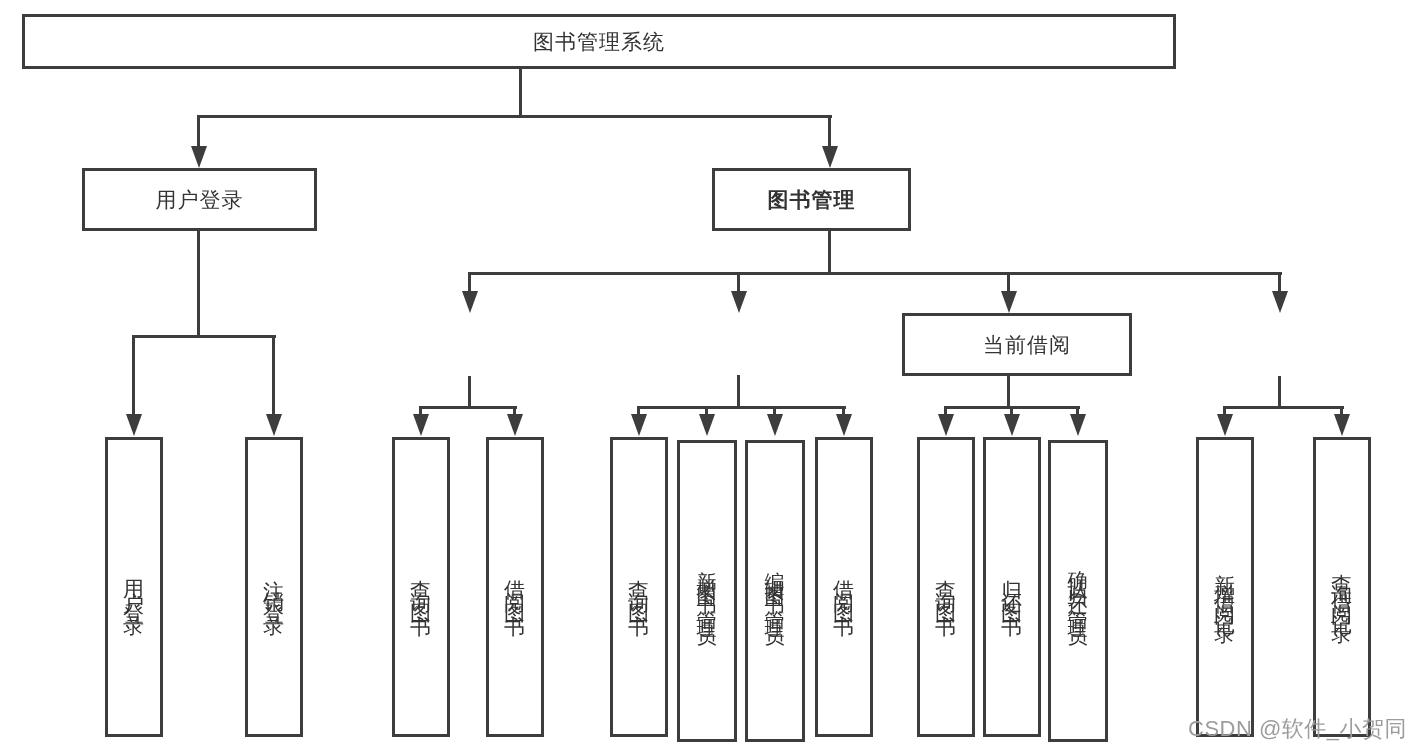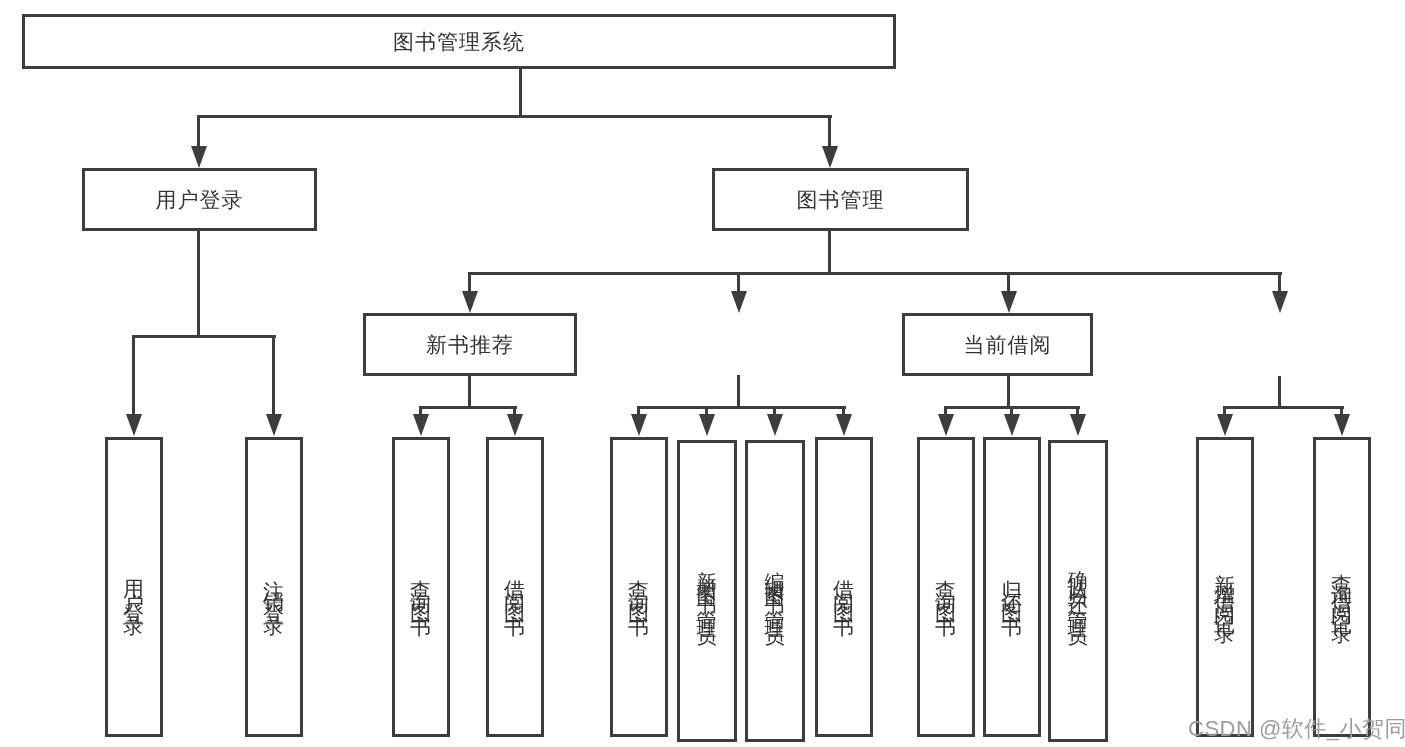--- a/index.html
+++ b/index.html
@@ -43,35 +43,35 @@
     position:absolute; left:1188px; top:714px; z-index:5;
     font-size:22px; color:var(--wm); letter-spacing:0.5px;
     font-family:"Liberation Sans", sans-serif; white-space:nowrap;
   }
 </style>
 </head>
 <body>
 
 <div id="canvas">
 
-  <div class="box" style="left:22px;top:14px;width:874px;height:55px;">
+  <div class="box" style="left:22px;top:14px;width:1154px;height:55px;">
     <span>图书管理系统</span>
   </div>
 
   <div class="vline" style="left:519px;top:69px;height:49px;"></div>
   <div class="hline" style="left:197px;top:115px;width:635px;"></div>
   <div class="vline" style="left:197px;top:118px;height:29px;"></div>
   <div class="tri" style="left:191px;top:146px;"></div>
   <div class="vline" style="left:828px;top:118px;height:29px;"></div>
   <div class="tri" style="left:822px;top:146px;"></div>
 
   <div class="box" style="left:82px;top:168px;width:235px;height:63px;">
     <span>用户登录</span>
   </div>
-  <div class="box" style="left:712px;top:168px;width:257px;height:63px;">
+  <div class="box" style="left:712px;top:168px;width:199px;height:63px;font-weight:bold;">
     <span>图书管理</span>
   </div>
 
   <div class="vline" style="left:197px;top:231px;height:107px;"></div>
   <div class="hline" style="left:132px;top:335px;width:144px;"></div>
   <div class="vline" style="left:132px;top:338px;height:76px;"></div>
   <div class="tri" style="left:126px;top:414px;"></div>
   <div class="vline" style="left:272px;top:338px;height:76px;"></div>
   <div class="tri" style="left:266px;top:414px;"></div>
 
@@ -79,24 +79,21 @@
   <div class="hline" style="left:468px;top:272px;width:814px;"></div>
   <div class="vline" style="left:468px;top:275px;height:16px;"></div>
   <div class="tri" style="left:462px;top:291px;"></div>
   <div class="vline" style="left:737px;top:275px;height:16px;"></div>
   <div class="tri" style="left:731px;top:291px;"></div>
   <div class="vline" style="left:1007px;top:275px;height:16px;"></div>
   <div class="tri" style="left:1001px;top:291px;"></div>
   <div class="vline" style="left:1278px;top:275px;height:16px;"></div>
   <div class="tri" style="left:1272px;top:291px;"></div>
 
-  <div class="box" style="left:363px;top:313px;width:214px;height:63px;">
-    <span>新书推荐</span>
-  </div>
-  <div class="box" style="left:902px;top:313px;width:191px;height:63px;padding-left:20px;">
+  <div class="box" style="left:902px;top:313px;width:230px;height:63px;padding-left:20px;">
     <span>当前借阅</span>
   </div>
 
   <div class="vline" style="left:468px;top:376px;height:33px;"></div>
   <div class="hline" style="left:419px;top:406px;width:98px;"></div>
   <div class="vline" style="left:419px;top:409px;height:5px;"></div>
   <div class="tri" style="left:413px;top:414px;"></div>
   <div class="vline" style="left:513px;top:409px;height:5px;"></div>
   <div class="tri" style="left:507px;top:414px;"></div>
 

